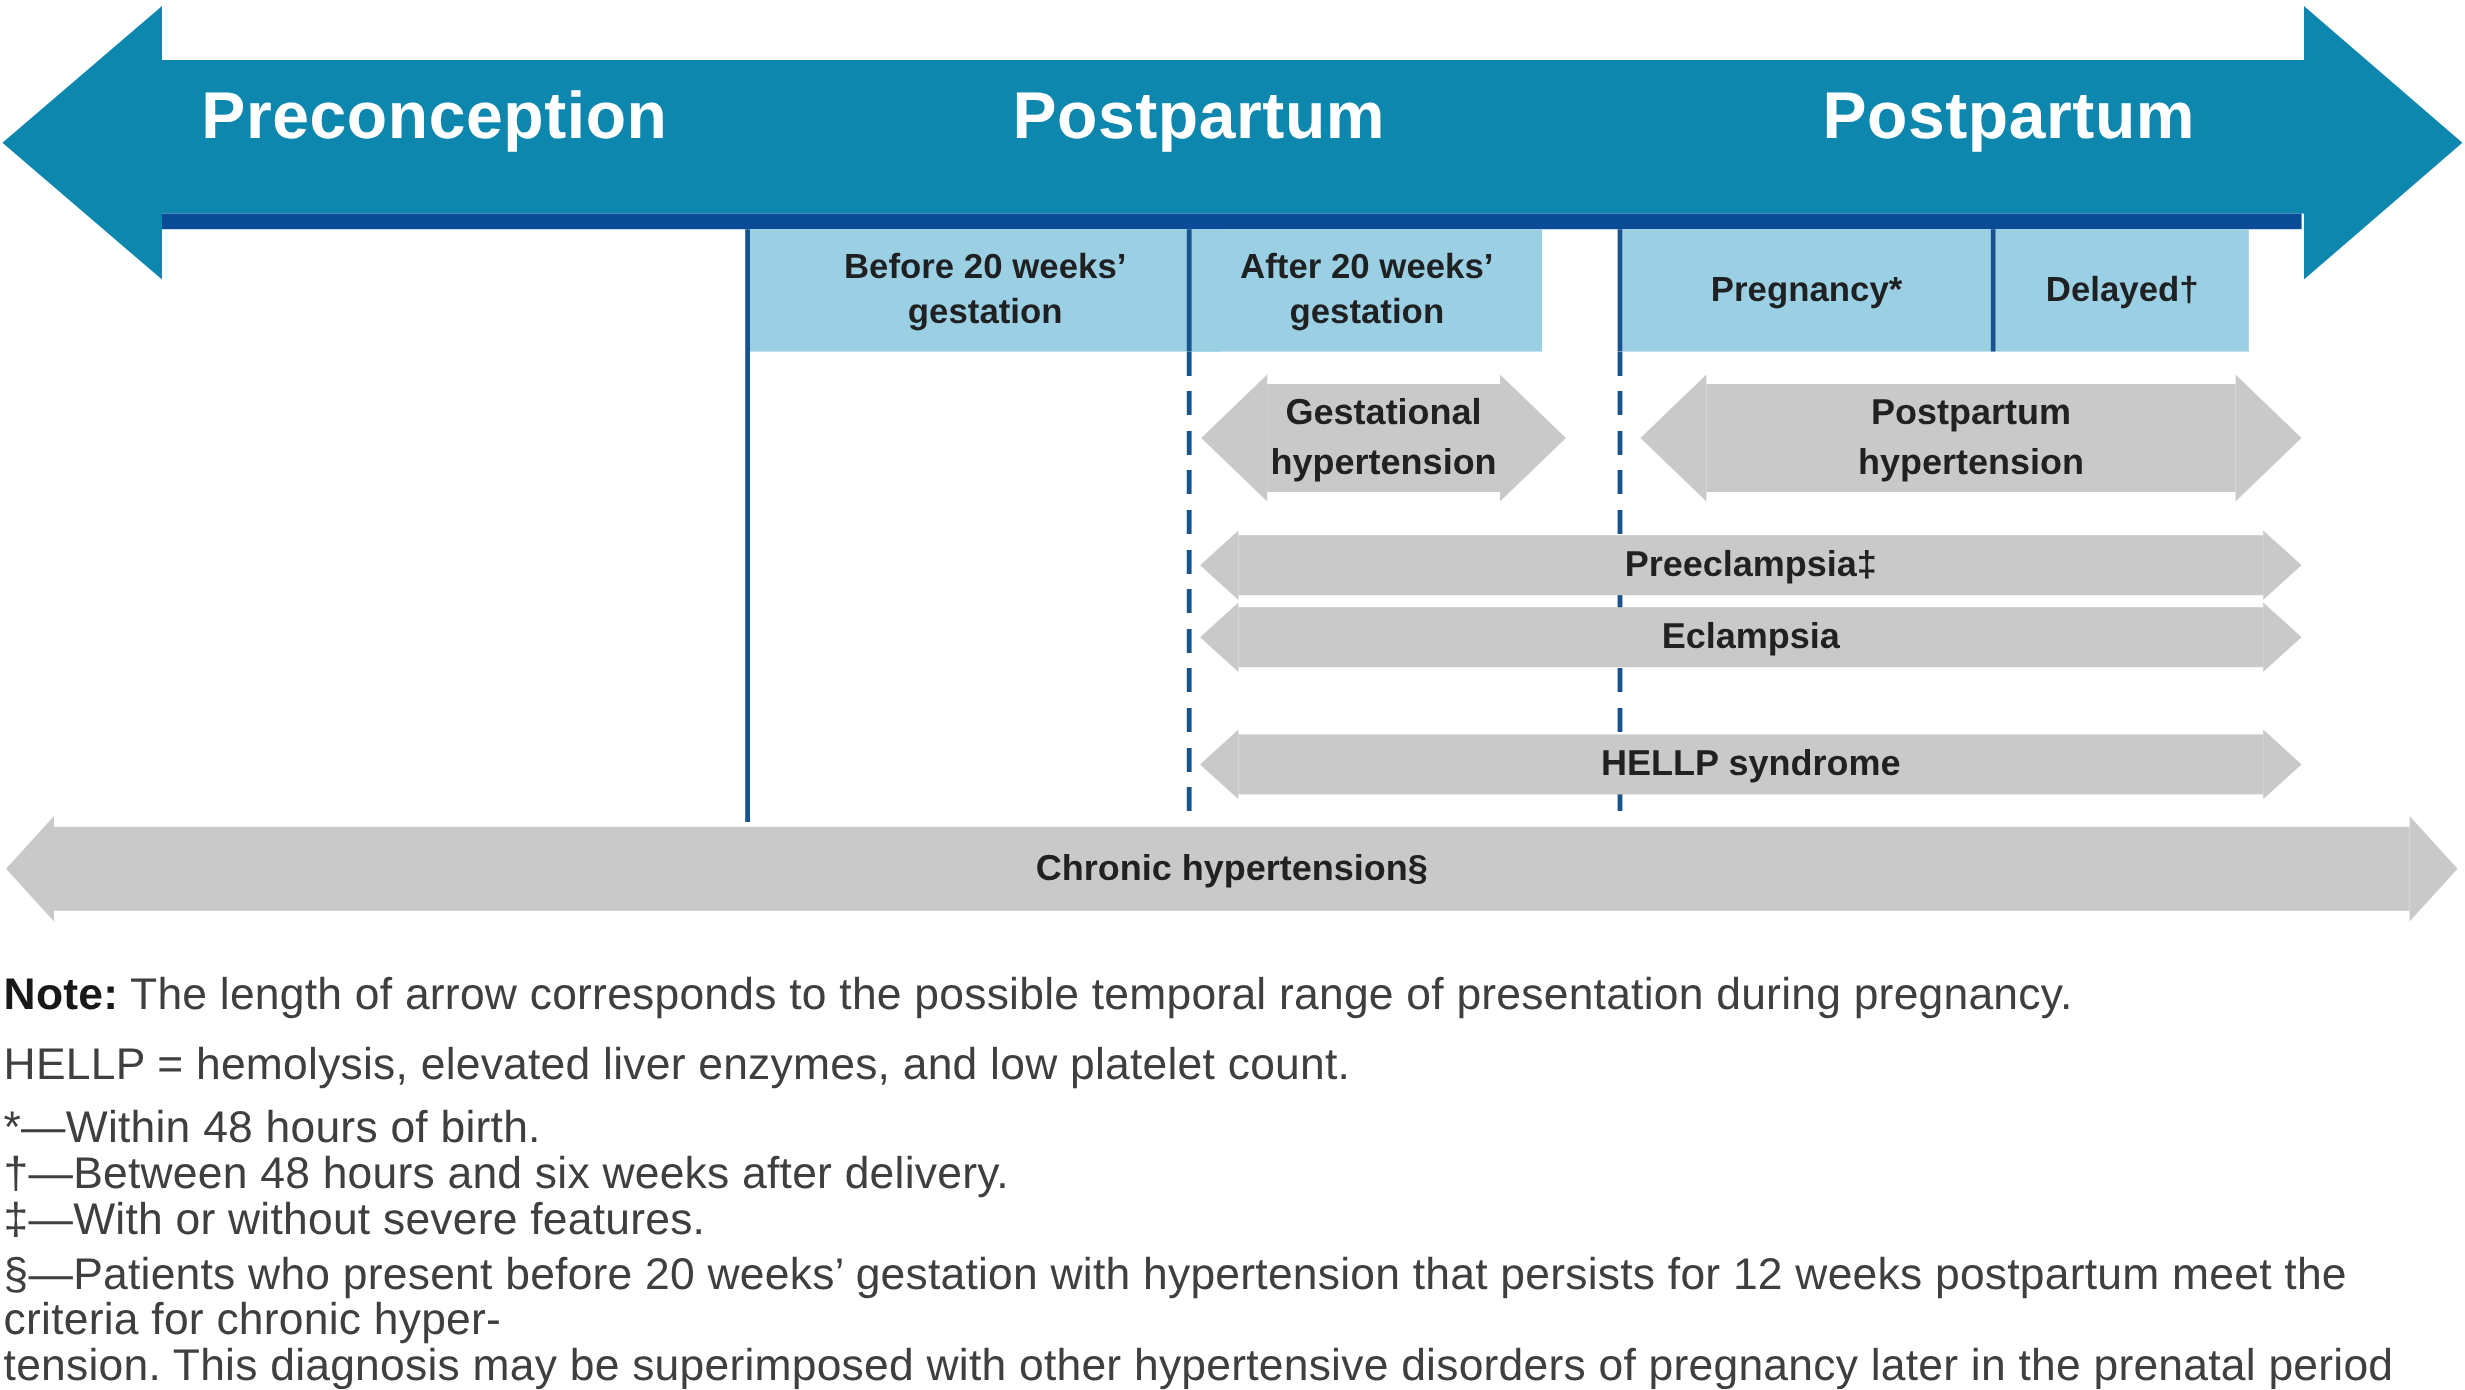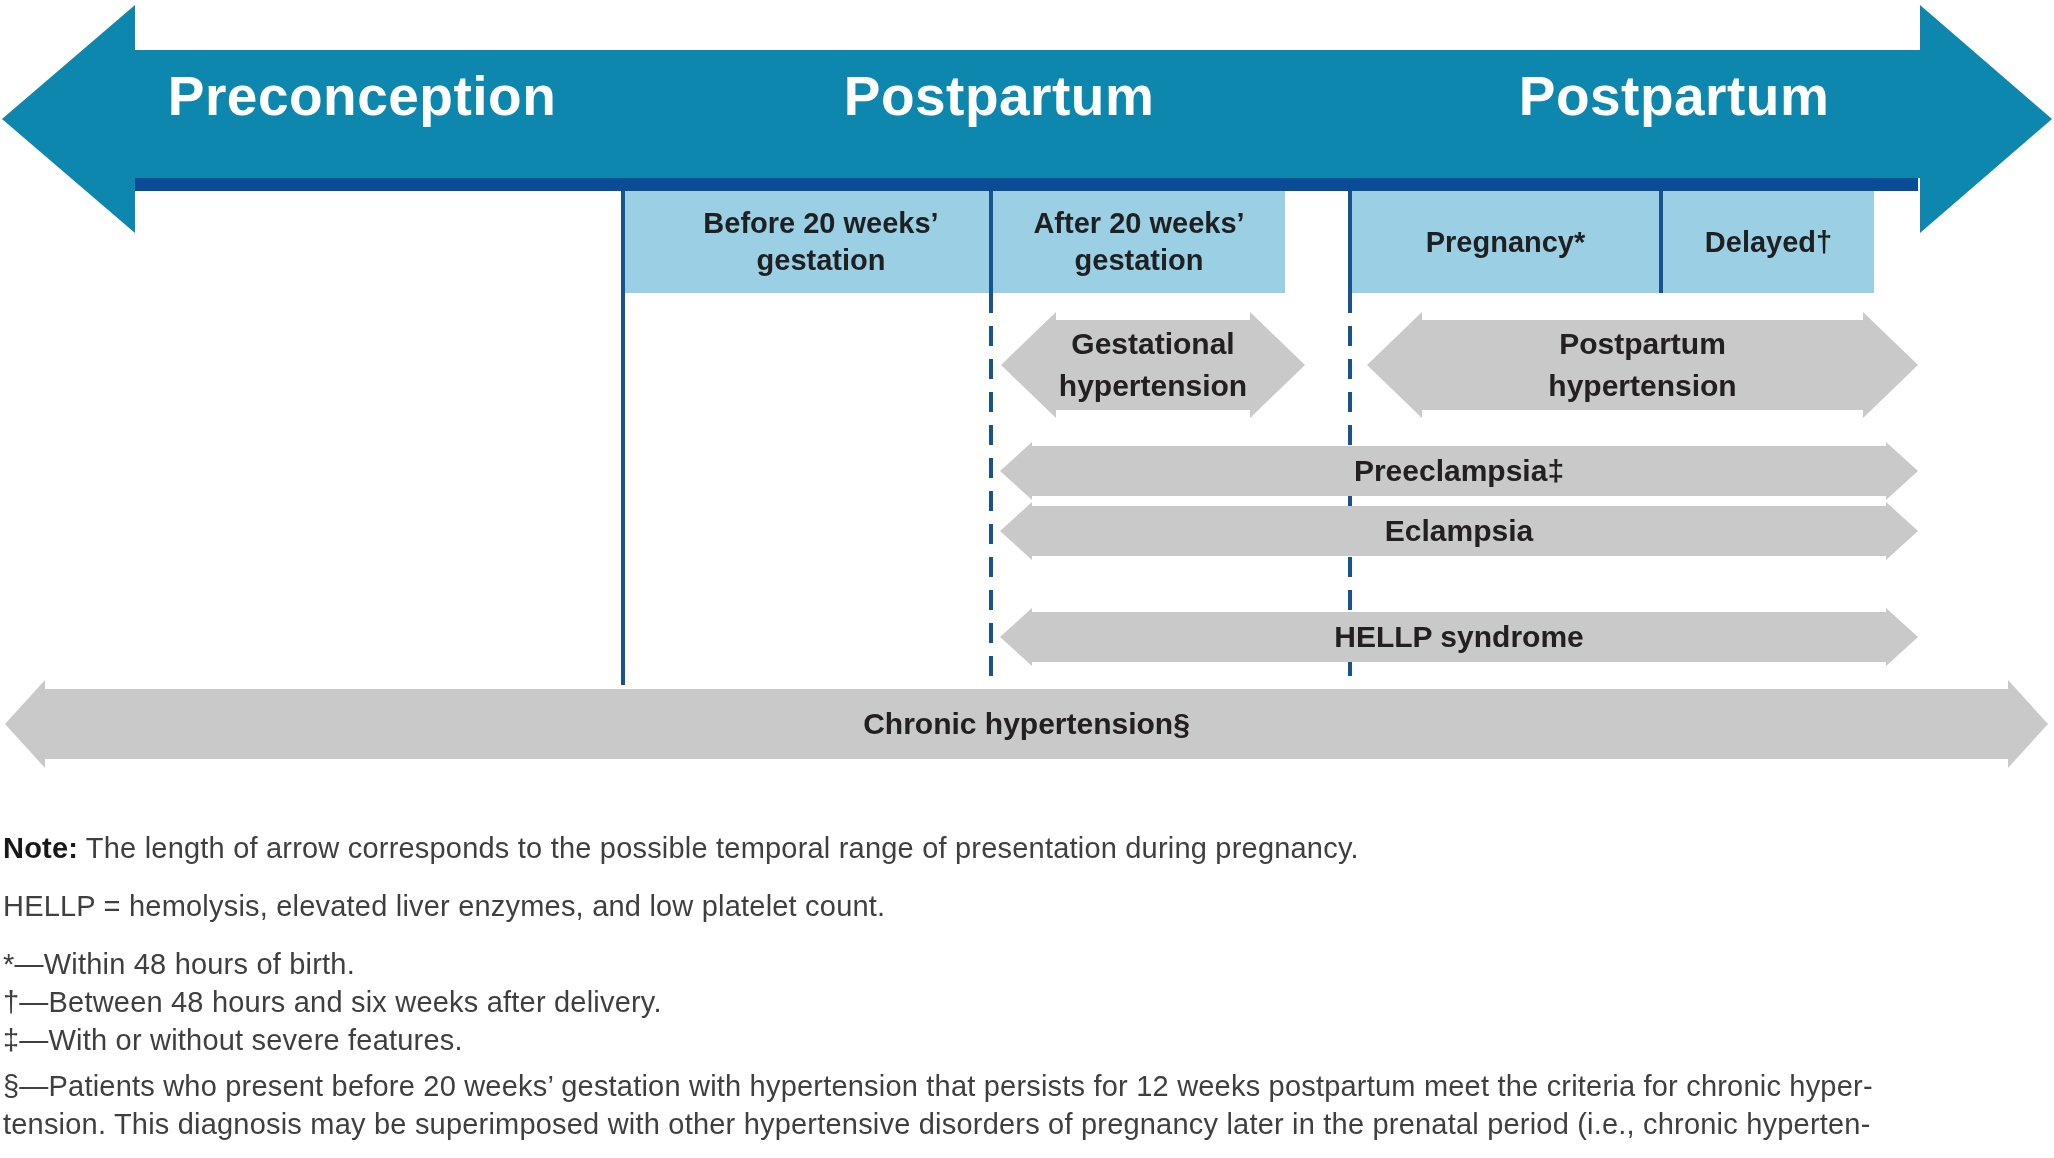--- a/index.html
+++ b/index.html
@@ -46,21 +46,21 @@
   .g-chronic .tl { left:0;  border-top:44px solid transparent; border-bottom:44px solid transparent; border-right:40px solid #c9c9c9; }
   .g-chronic .tr { right:0; border-top:44px solid transparent; border-bottom:44px solid transparent; border-left:40px solid #c9c9c9; }
   
   .pos-gest    { left:1001px; top:312px; width:304px; }
   .pos-post    { left:1367px; top:312px; width:551px; }
   .pos-pre     { left:1000px; top:442px; width:918px; }
   .pos-ecl     { left:1000px; top:502px; width:918px; }
   .pos-hellp   { left:1000px; top:608px; width:918px; }
   .pos-chronic { left:5px;    top:680px; width:2043px; }
   
-  .ftxt { position:absolute; left:3px; font-size:29px; color:#3f3f3f; letter-spacing:0.2px;margin-top:24px; }
+  .ftxt { position:absolute; left:3px; font-size:37px; color:#3f3f3f; letter-spacing:0.2px; }
   .ftxt b { color:#181818; }
   .note-line  { top:808px; }
   .hellp-line { top:866px; }
   .fn-block   { top:921px;  line-height:38px; }
   .fn-block-s { top:1043px; line-height:38px; }
 </style>
 </head>
 <body>
 
 <div class="canvas">

